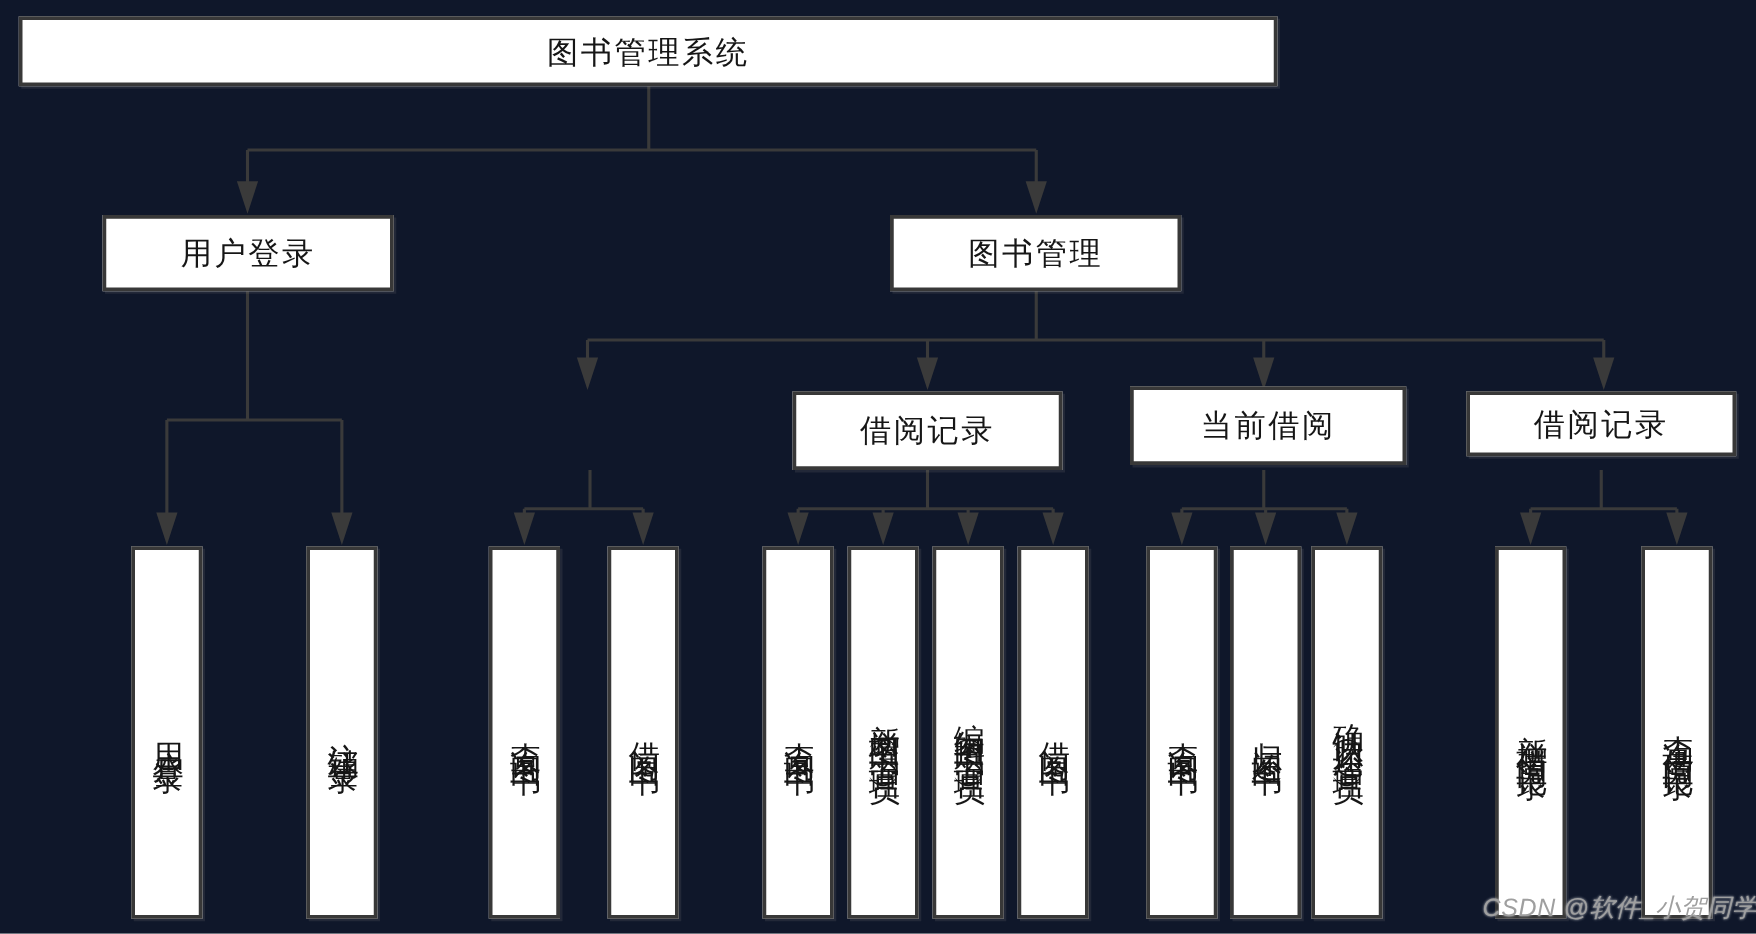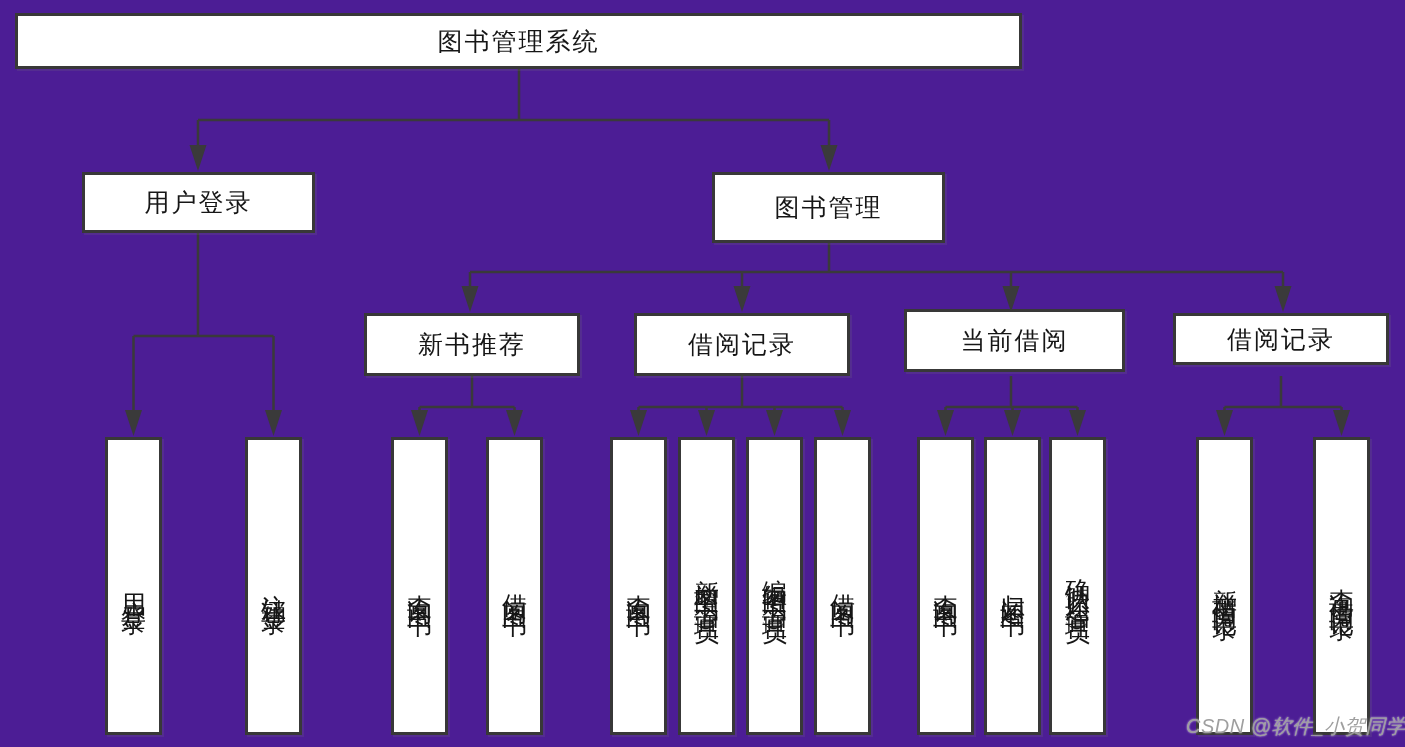--- a/index.html
+++ b/index.html
@@ -5,21 +5,21 @@
   html, body {
     margin: 0;
     padding: 0;
     background: #ffffff;
     font-family: "Liberation Sans", "DejaVu Sans", sans-serif;
   }
   .canvas {
     position: relative;
     width: 1405px;
     height: 747px;
-    background: #4c1d95;
+    background: #0f172a;
     overflow: hidden;
   }
   svg.wires {
     position: absolute;
     left: 0; top: 0;
     width: 1405px;
     height: 747px;
     z-index: 1;
   }
   .node {
@@ -44,21 +44,21 @@
     text-orientation: mixed;
     font-size: 25px;
     letter-spacing: 6px;
     color: #161616;
     line-height: 1;
     white-space: nowrap;
   }
   
   .n-root           { left: 15px;   top: 13px;  width: 1007px; height: 56px; }
   .n-user-login     { left: 82px;   top: 172px; width: 233px;  height: 61px; }
-  .n-book-mgmt      { left: 712px;  top: 172px; width: 233px;  height: 71px; }
+  .n-book-mgmt      { left: 712px;  top: 172px; width: 233px;  height: 61px; }
   .n-new-book       { left: 364px;  top: 313px; width: 216px;  height: 63px; }
   .n-book-borrow    { left: 634px;  top: 313px; width: 216px;  height: 63px; }
   .n-current-borrow { left: 904px;  top: 309px; width: 221px;  height: 63px; }
   .n-borrow-record  { left: 1173px; top: 313px; width: 216px;  height: 52px; }
   .leaf { top: 437px; width: 57px; height: 298px; }
   .lf-1  { left: 105px; }
   .lf-2  { left: 245px; }
   .lf-3  { left: 391px; }
   .lf-4  { left: 486px; }
   .lf-5  { left: 610px; }
@@ -144,23 +144,20 @@
     <span class="lbl">图书管理系统</span>
   </div>
 
   <div class="node n-user-login">
     <span class="lbl">用户登录</span>
   </div>
   <div class="node n-book-mgmt">
     <span class="lbl">图书管理</span>
   </div>
 
-  <div class="node n-new-book">
-    <span class="lbl">新书推荐</span>
-  </div>
   <div class="node n-book-borrow">
     <span class="lbl">借阅记录</span>
   </div>
   <div class="node n-current-borrow">
     <span class="lbl">当前借阅</span>
   </div>
   <div class="node n-borrow-record">
     <span class="lbl">借阅记录</span>
   </div>
 

